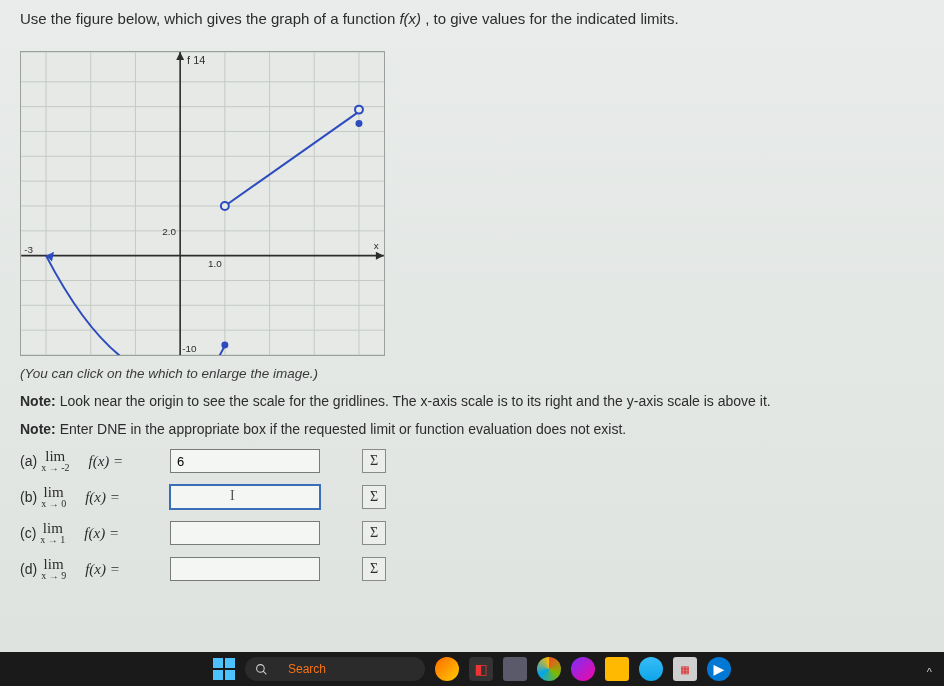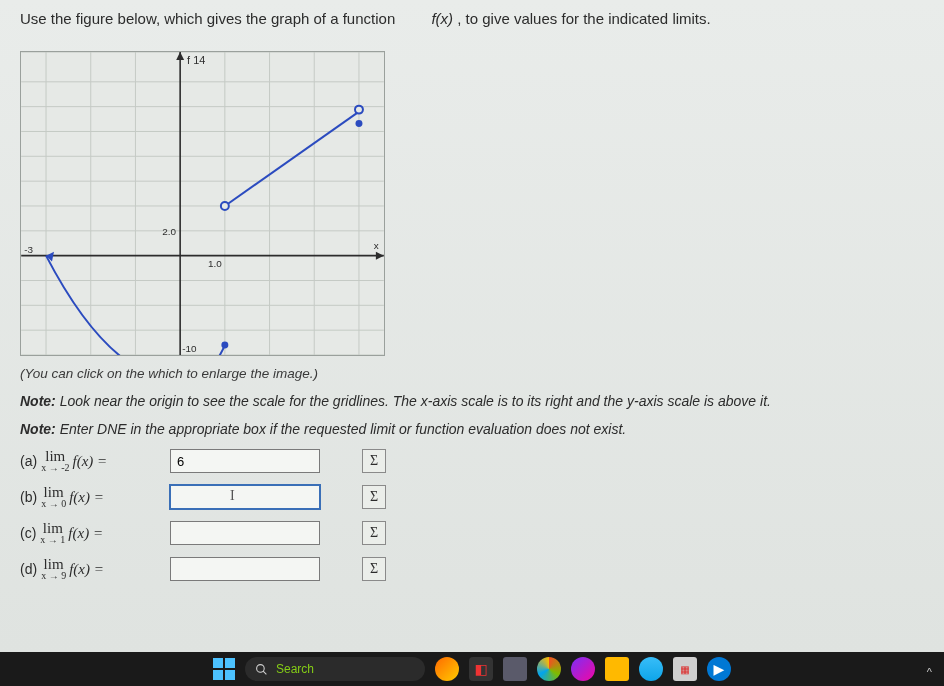--- a/index.html
+++ b/index.html
@@ -16,42 +16,41 @@
     height: 652px;
     background: linear-gradient(180deg, #e9ecea 0%, #dfe3e0 100%);
     padding: 10px 20px 0 20px;
     position: relative;
   }
   .prompt {
     font-size: 15px;
     color: #2c2c2c;
     margin-bottom: 14px;
   }
-  .prompt .fx { font-style: italic; margin-left: 32px; }
+  .prompt .fx { font-style: italic; }
   .graph-box {
     width: 365px;
     height: 305px;
     border: 1px solid #9aa09c;
     background: #e6e9e6;
     position: relative;
     margin-bottom: 10px;
     margin-top: 24px;
   }
   .graph-svg { width: 100%; height: 100%; display: block; }
   .enlarge-note {
     font-size: 13.5px;
     font-style: italic;
     color: #3a3a3a;
     margin-bottom: 12px;
   }
   .note {
     font-size: 14px;
     color: #2c2c2c;
     margin-bottom: 12px;
-    font-style: italic;
   }
   .note b { font-weight: bold; }
   .answers { margin-top: 6px; }
   .answer-row {
     display: flex;
     align-items: center;
     margin-bottom: 12px;
     font-size: 14px;
     color: #2c2c2c;
   }
@@ -61,21 +60,21 @@
     align-items: center;
   }
   .answer-label .letter { margin-right: 4px; }
   .limit-expr {
     font-family: 'Times New Roman', serif;
     font-size: 15px;
     display: inline-flex;
     flex-direction: column;
     align-items: center;
     line-height: 0.95;
-    margin-right: 3px;
+    margin-right: 19px;
   }
   .limit-expr .top { font-size: 15px; }
   .limit-expr .bot { font-size: 10px; }
   .fx2 { font-family: 'Times New Roman', serif; font-style: italic; font-size: 15px; }
   .answer-input {
     width: 150px;
     height: 24px;
     border: 1px solid #7a7a7a;
     background: #f4f6f3;
     padding: 2px 6px;
@@ -124,23 +123,23 @@
     gap: 2px;
   }
   .tb-start div { background: #4cc2ff; }
   .tb-search {
     width: 180px; height: 24px;
     background: #2b2b2b;
     border-radius: 12px;
     display: flex;
     align-items: center;
     padding: 0 10px;
-    color: #84cc16;
+    color: #f97316;
     font-size: 12px;
-    gap: 8px;
+    gap: 20px;
   }
   .tb-search svg { width: 13px; height: 13px; }
   .tb-icon {
     width: 24px; height: 24px;
     border-radius: 4px;
     display: flex;
     align-items: center;
     justify-content: center;
     font-size: 14px;
   }

